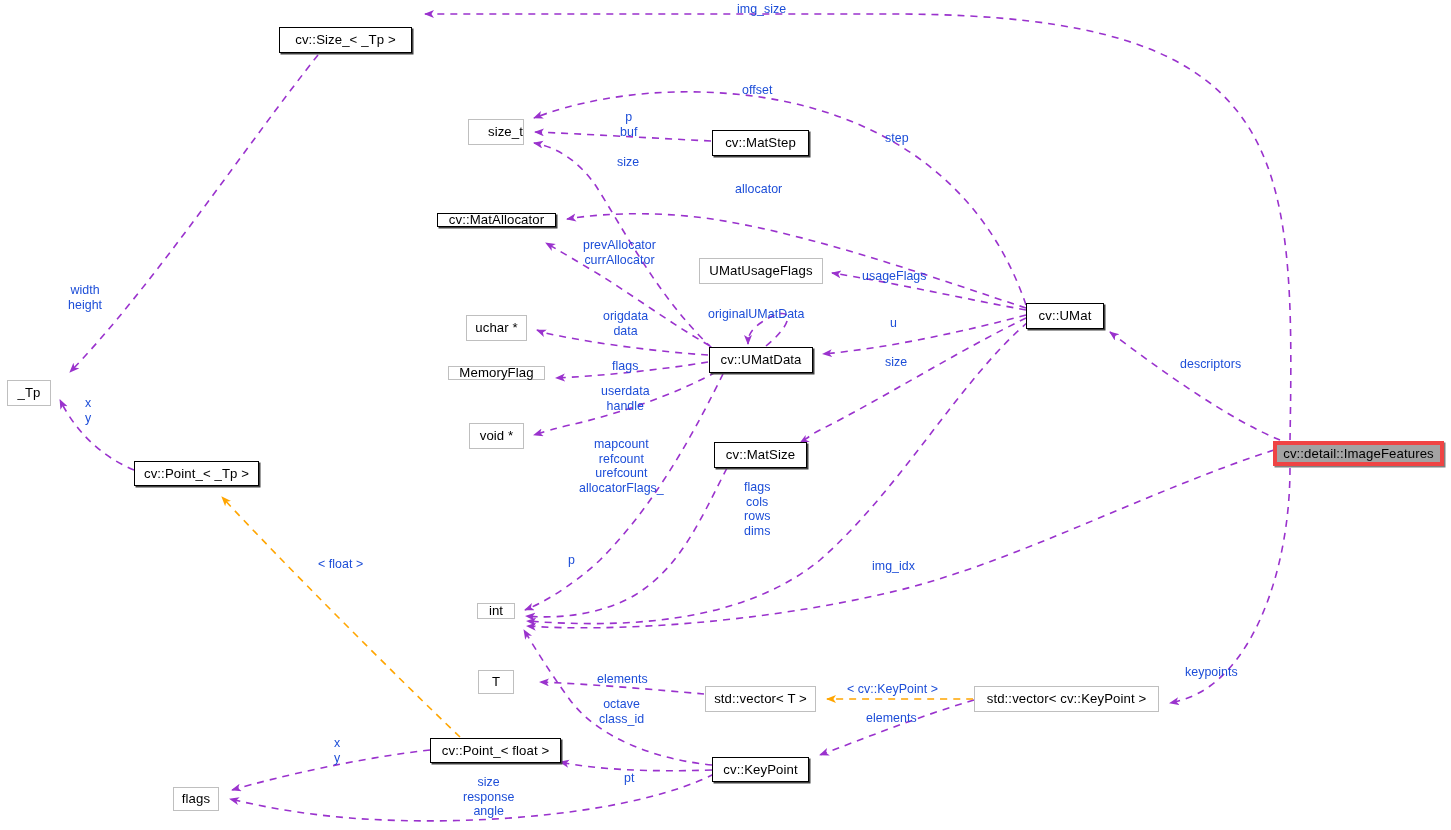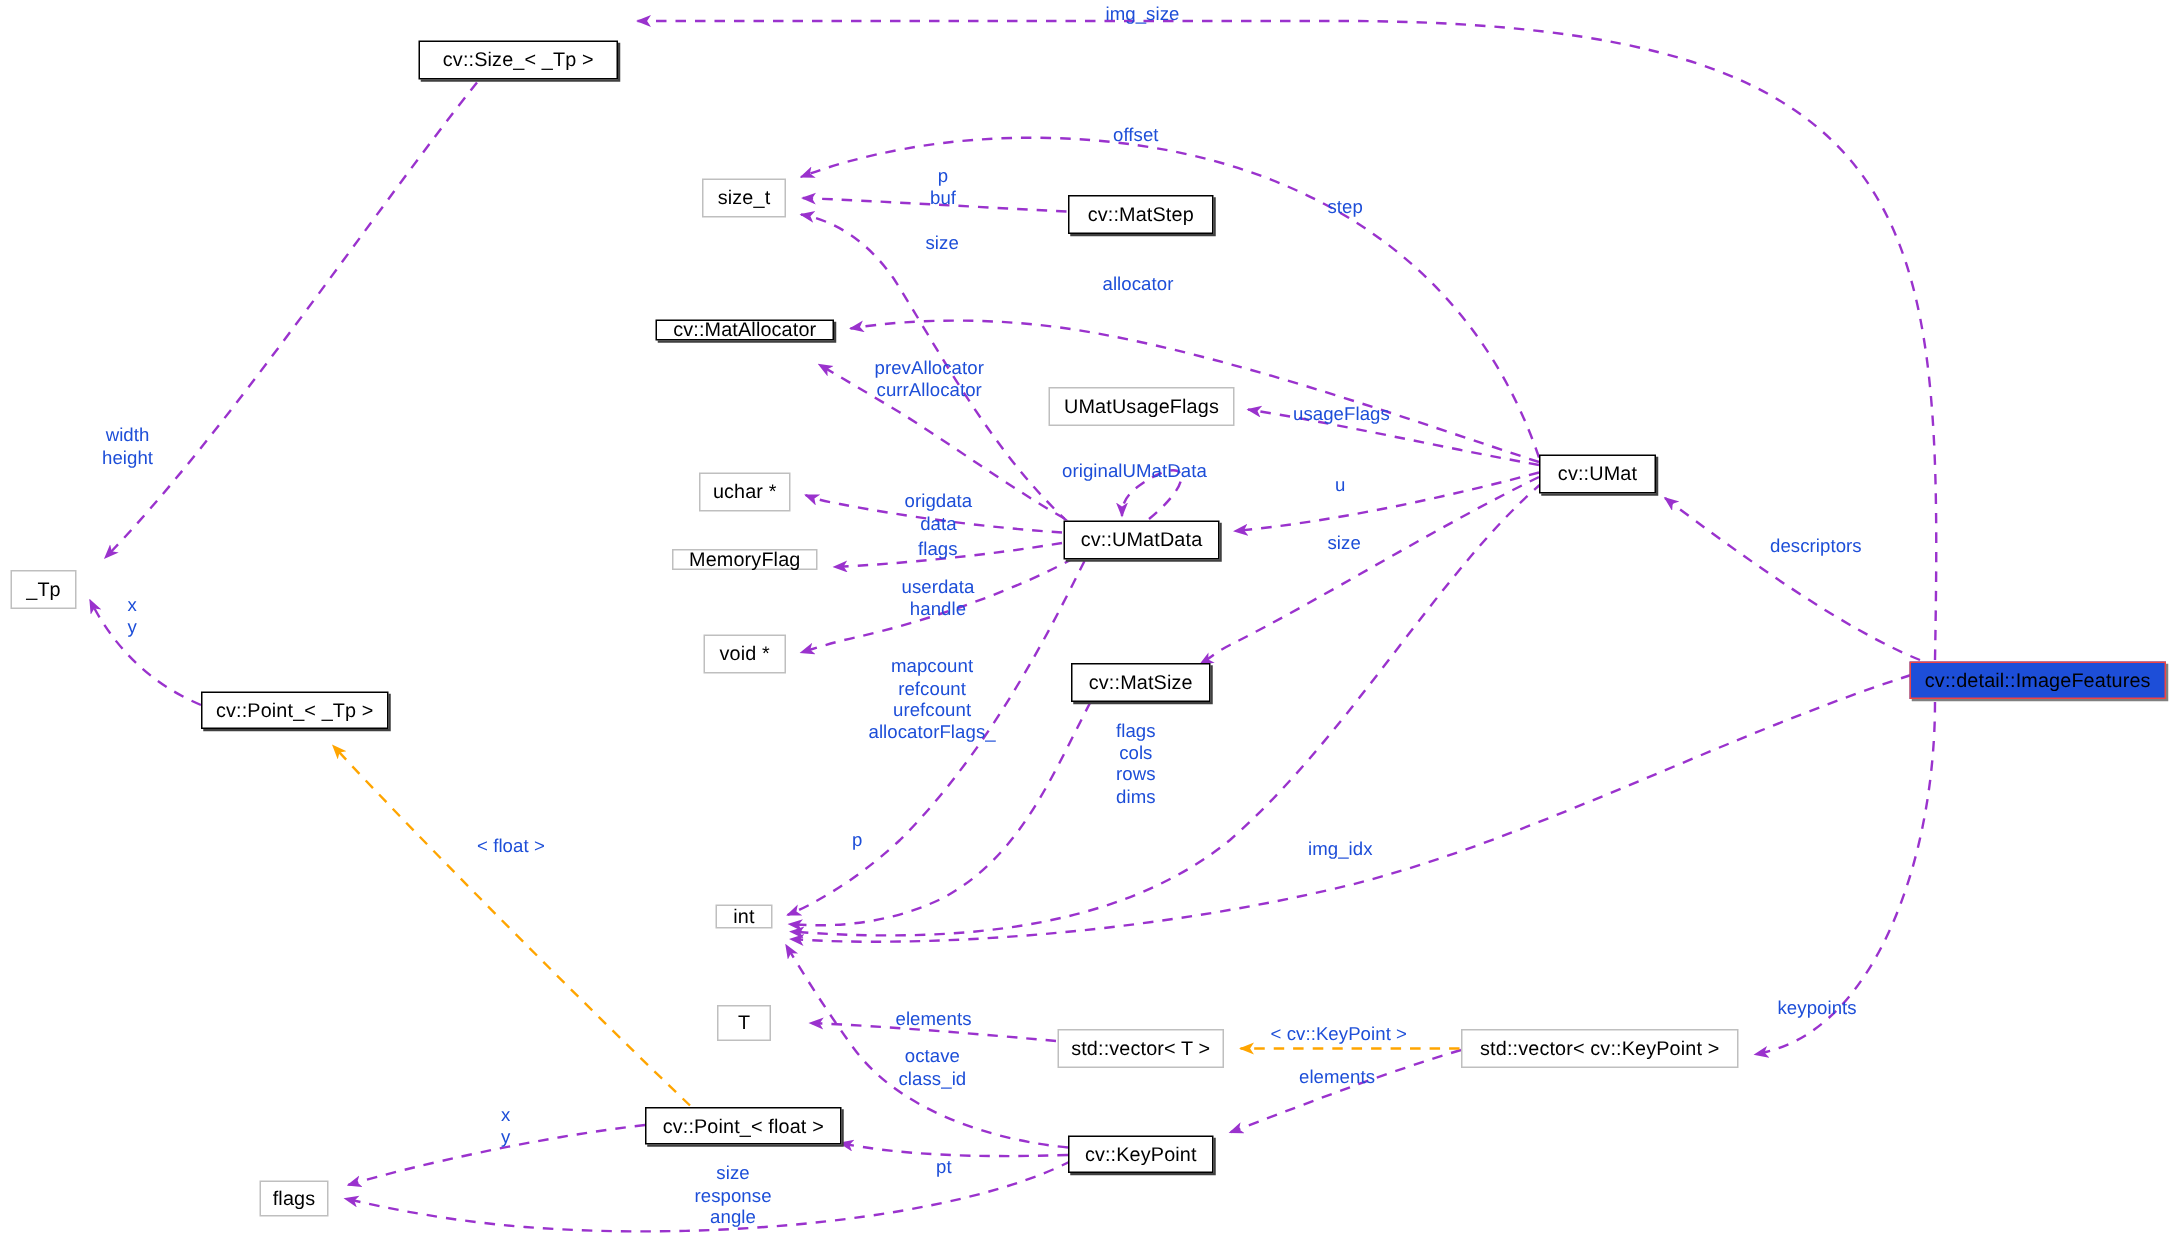--- a/index.html
+++ b/index.html
@@ -40,22 +40,22 @@
   .node.plain {
     border: 1px solid #bfbfbf;
   }
   
   .node.klass {
     border: 1px solid #000000;
     box-shadow: 1.5px 1.5px 0 0 #404040;
   }
   
   .node.focus {
-    border: 1px solid #ef4444;
-    background: #1d4ed8;
+    border: 4px solid #ef4444;
+    background: #a3a3a3;
     box-shadow: 1.5px 1.5px 0 0 #808080;
   }
   .edge-label {
     position: absolute;
     font-size: 12.4px;
     color: #1d4ed8;
     white-space: pre;
     line-height: 14.6px;
     text-align: center;
     background: transparent;
@@ -142,21 +142,21 @@
       <path d="M460,737 C400,680 280,560 222,497"></path>
 
       <path d="M973,699 C930,699 880,699 827,699"></path>
     </g>
   </svg>
 
   <div class="node klass" style="left:279px;top:27px;width:133px;height:26px;">
     <span>cv::Size_&lt; _Tp &gt;</span>
   </div>
 
-  <div class="node plain" style="left:468px;top:119px;width:56px;height:26px;">
+  <div class="node plain" style="left:468px;top:119px;width:56px;height:26px;justify-content:flex-end;">
     <span>size_t</span>
   </div>
 
   <div class="node klass" style="left:712px;top:130px;width:97px;height:26px;">
     <span>cv::MatStep</span>
   </div>
 
   <div class="node klass" style="left:437px;top:213px;width:119px;height:14px;">
     <span>cv::MatAllocator</span>
   </div>
@@ -240,21 +240,21 @@
 
   <div class="edge-label" style="left:617px;top:155px;">size</div>
 
   <div class="edge-label" style="left:735px;top:182px;">allocator</div>
 
   <div class="edge-label multiline" style="left:583px;top:238px;">prevAllocator
 currAllocator</div>
 
   <div class="edge-label" style="left:862px;top:269px;">usageFlags</div>
 
-  <div class="edge-label multiline" style="left:603px;top:309px;margin-top:18px;">origdata
+  <div class="edge-label multiline" style="left:603px;top:309px;">origdata
 data</div>
 
   <div class="edge-label" style="left:708px;top:307px;">originalUMatData</div>
 
   <div class="edge-label" style="left:890px;top:316px;">u</div>
 
   <div class="edge-label" style="left:612px;top:359px;">flags</div>
 
   <div class="edge-label" style="left:885px;top:355px;">size</div>
 

